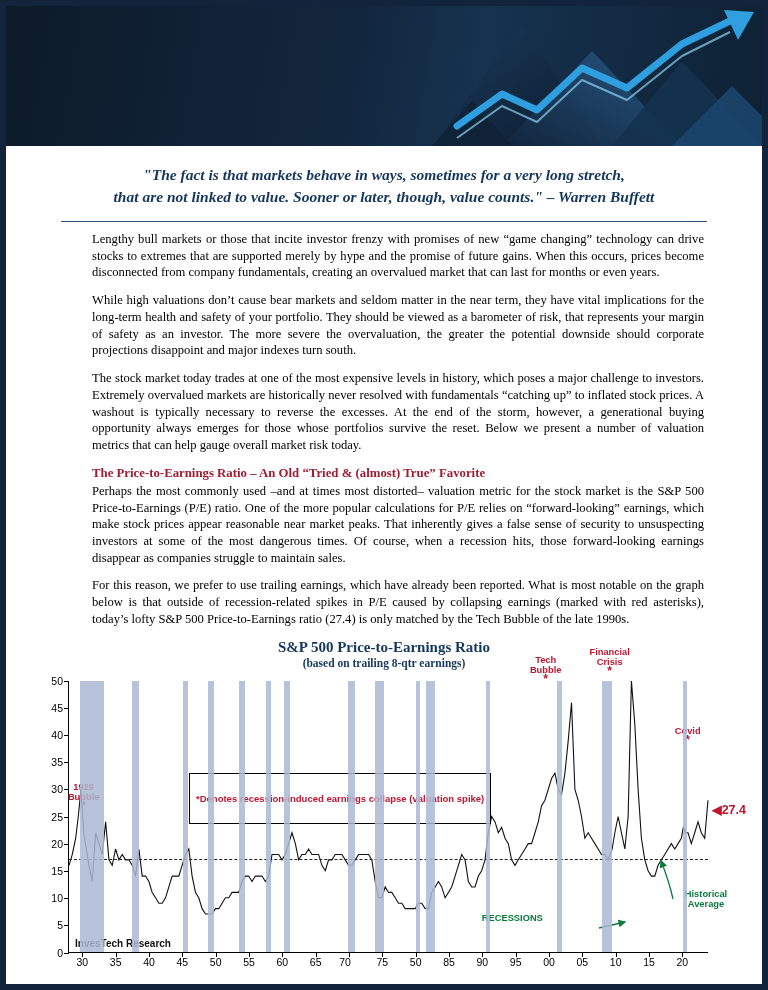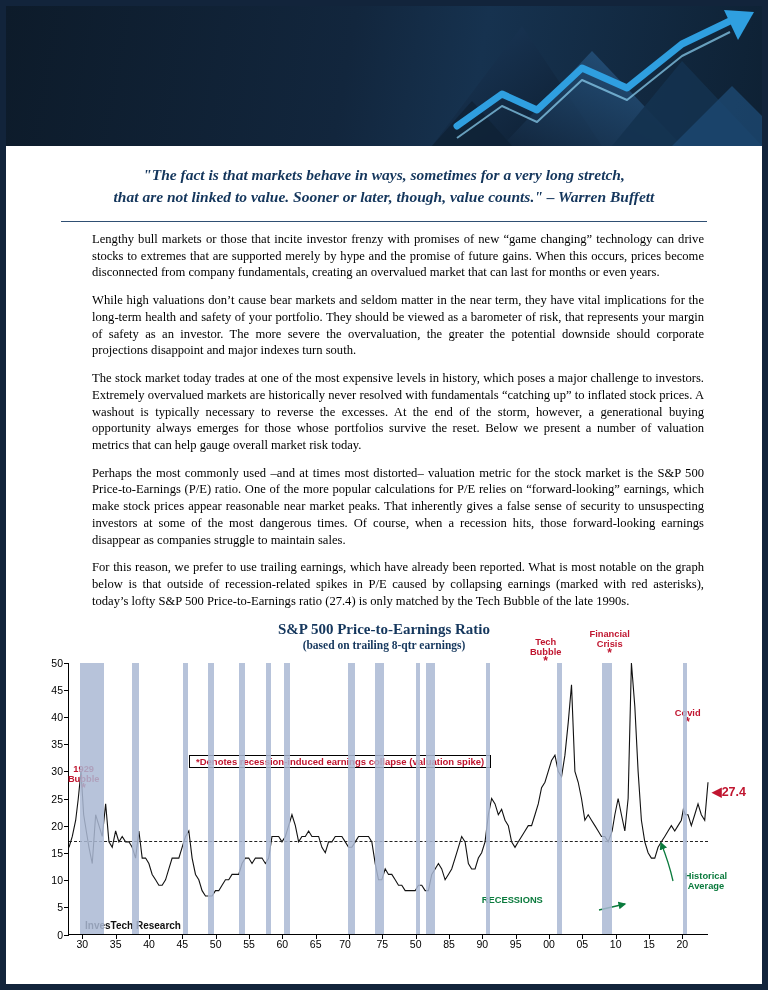--- a/index.html
+++ b/index.html
@@ -130,21 +130,21 @@
     border-top:1.4px dashed #222;
   }
   .note-box{
     position:absolute;
     border:1px solid #000;
     background:#fff;
     color:#c0152f;
     font-family:"Liberation Sans", sans-serif;
     font-size:9.5px;
     font-weight:bold;
-    padding:0 6px;
+    padding:19px 6px;
     white-space:nowrap;
   }
   .lbl{
     position:absolute;
     font-family:"Liberation Sans", sans-serif;
     font-size:9.3px;
     font-weight:bold;
     text-align:center;
     line-height:1.1;
     white-space:pre-line;
@@ -200,20 +200,21 @@
   <div class="quote">
     <div>"The fact is that markets behave in ways, sometimes for a very long stretch,</div>
     <div>that are not linked to value.  Sooner or later, though, value counts." – Warren Buffett</div>
   </div>
   <div class="rule"></div>
 
   <div class="body">
     <p>Lengthy bull markets or those that incite investor frenzy with promises of new “game changing” technology can drive stocks to extremes that are supported merely by hype and the promise of future gains.  When this occurs, prices become disconnected from company fundamentals, creating an overvalued market that can last for months or even years.</p>
     <p>While high valuations don’t cause bear markets and seldom matter in the near term, they have vital implications for the long-term health and safety of your portfolio.  They should be viewed as a barometer of risk, that represents your margin of safety as an investor.  The more severe the overvaluation, the greater the potential downside should corporate projections disappoint and major indexes turn south.</p>
     <p>The stock market today trades at one of the most expensive levels in history, which poses a major challenge to investors.  Extremely overvalued markets are historically never resolved with fundamentals “catching up” to inflated stock prices.  A washout is typically necessary to reverse the excesses.  At the end of the storm, however, a generational buying opportunity always emerges for those whose portfolios survive the reset.  Below we present a number of valuation metrics that can help gauge overall market risk today.</p>
+    <div class="subhead">The Price-to-Earnings Ratio – An Old “Tried &amp; (almost) True” Favorite</div>
     <p>Perhaps the most commonly used –and at times most distorted– valuation metric for the stock market is the S&amp;P 500 Price-to-Earnings (P/E) ratio.  One of the more popular calculations for P/E relies on “forward-looking” earnings, which make stock prices appear reasonable near market peaks.  That inherently gives a false sense of security to unsuspecting investors at some of the most dangerous times.  Of course, when a recession hits, those forward-looking earnings disappear as companies struggle to maintain sales.</p>
     <p>For this reason, we prefer to use trailing earnings, which have already been reported.  What is most notable on the graph below is that outside of recession-related spikes in P/E caused by collapsing earnings (marked with red asterisks), today’s lofty S&amp;P 500 Price-to-Earnings ratio (27.4) is only matched by the Tech Bubble of the late 1990s.</p>
   </div>
 
   <div class="chart-wrap">
     <div class="chart-title">
       <span class="t1">S&amp;P 500 Price-to-Earnings Ratio</span>
       <span class="t2">(based on trailing 8-qtr earnings)</span>
     </div>
 
@@ -241,21 +242,21 @@
       <svg id="arrow-svg" style="position:absolute;left:0;top:0;width:640px;height:272px;overflow:visible">
         <defs>
           <marker id="ag" markerWidth="7" markerHeight="7" refX="5" refY="3" orient="auto">
             <path d="M0,0 L6,3 L0,6 z" fill="#0a7a3c"></path>
           </marker>
         </defs>
         <path d="M530,247 L556,241" stroke="#0a7a3c" stroke-width="1.3" fill="none" marker-end="url(#ag)"></path>
         <path d="M604,218 C600,200 596,190 592,180" stroke="#0a7a3c" stroke-width="1.3" fill="none" marker-end="url(#ag)"></path>
       </svg>
 
-      <div class="watermark" id="watermark" style="left: 16px; top: 257.856px;">InvesTech Research</div>
+      <div class="watermark" id="watermark" style="left: 6px; top: 257.856px;">InvesTech Research</div>
     <div class="recession" style="left: 10.6667px; width: 24px;"></div>
         <div class="recession" style="left: 62.6667px; width: 7.33333px;"></div>
         <div class="recession" style="left: 114px; width: 4.66667px;"></div>
         <div class="recession" style="left: 139.333px; width: 6px;"></div>
         <div class="recession" style="left: 170px; width: 6px;"></div>
         <div class="recession" style="left: 197.333px; width: 4.66667px;"></div>
         <div class="recession" style="left: 215.333px; width: 5.33333px;"></div>
         <div class="recession" style="left: 279.333px; width: 6.66667px;"></div>
         <div class="recession" style="left: 306px; width: 8.66667px;"></div>
         <div class="recession" style="left: 346.667px; width: 4px;"></div>

